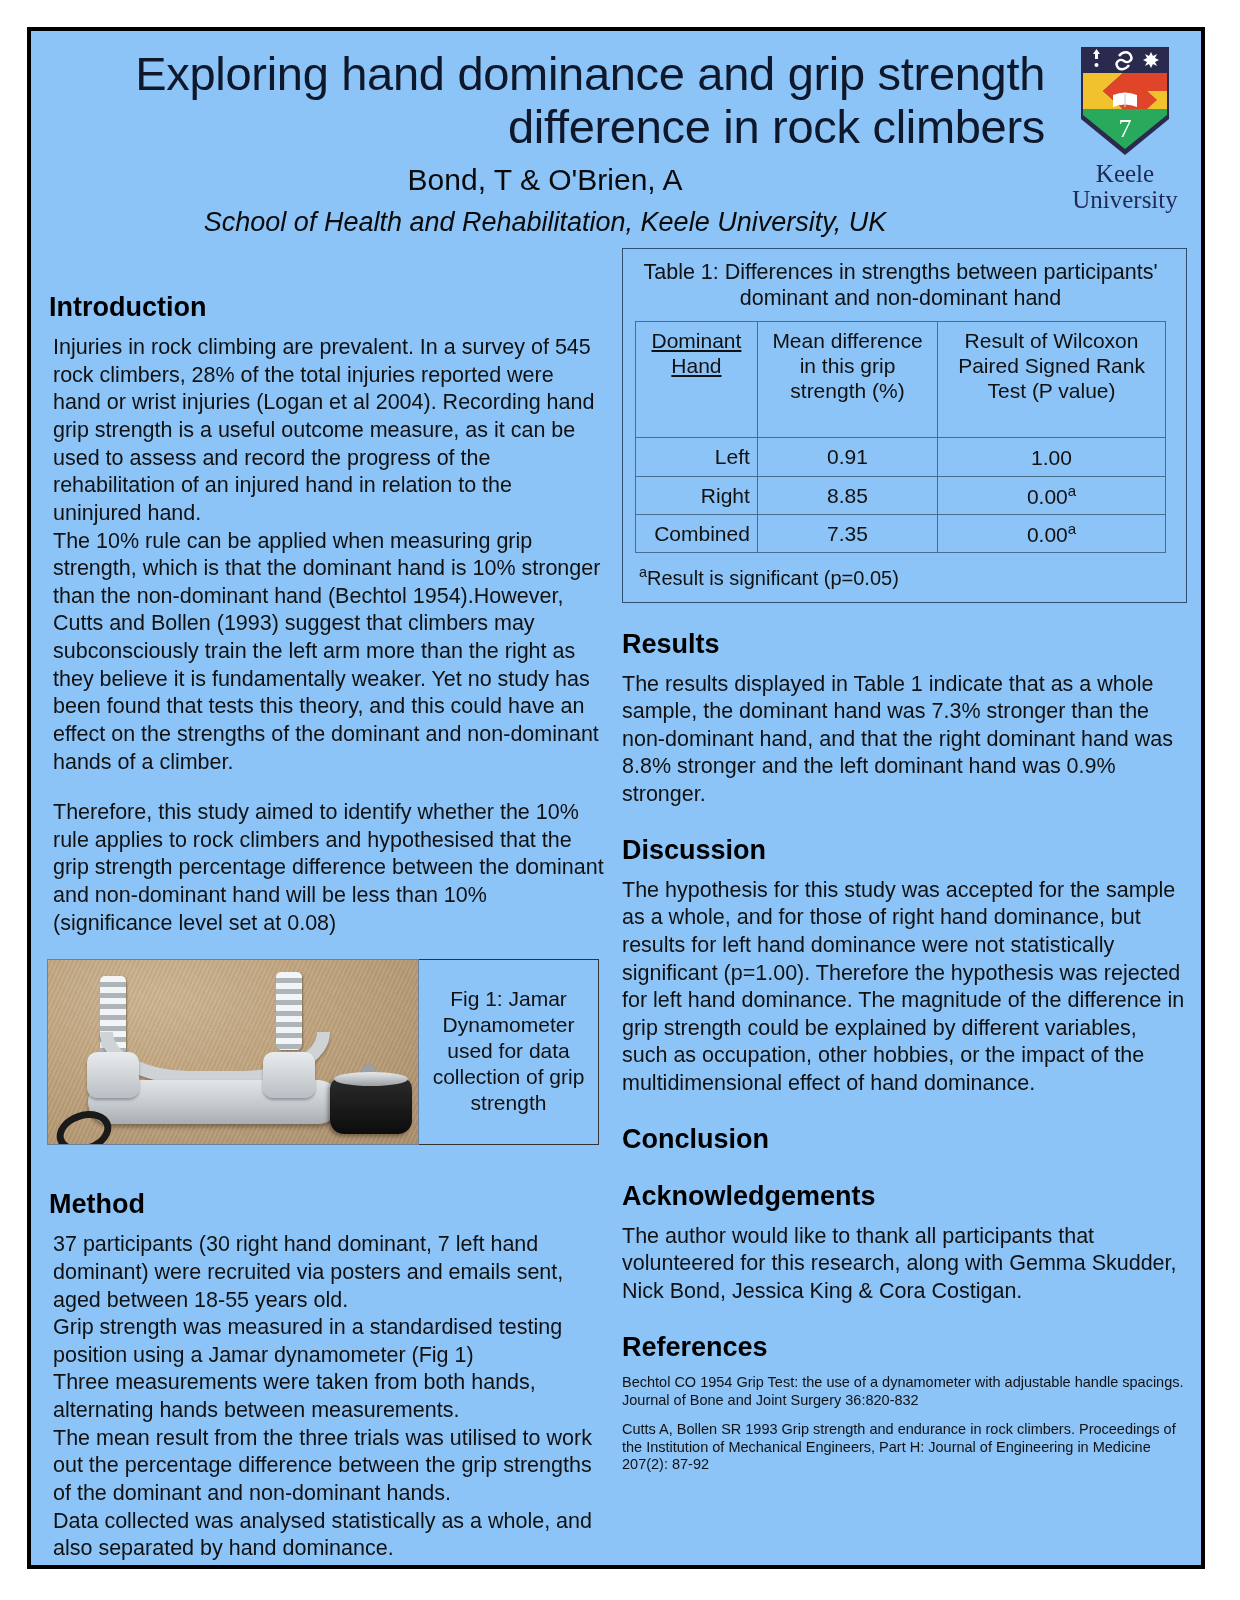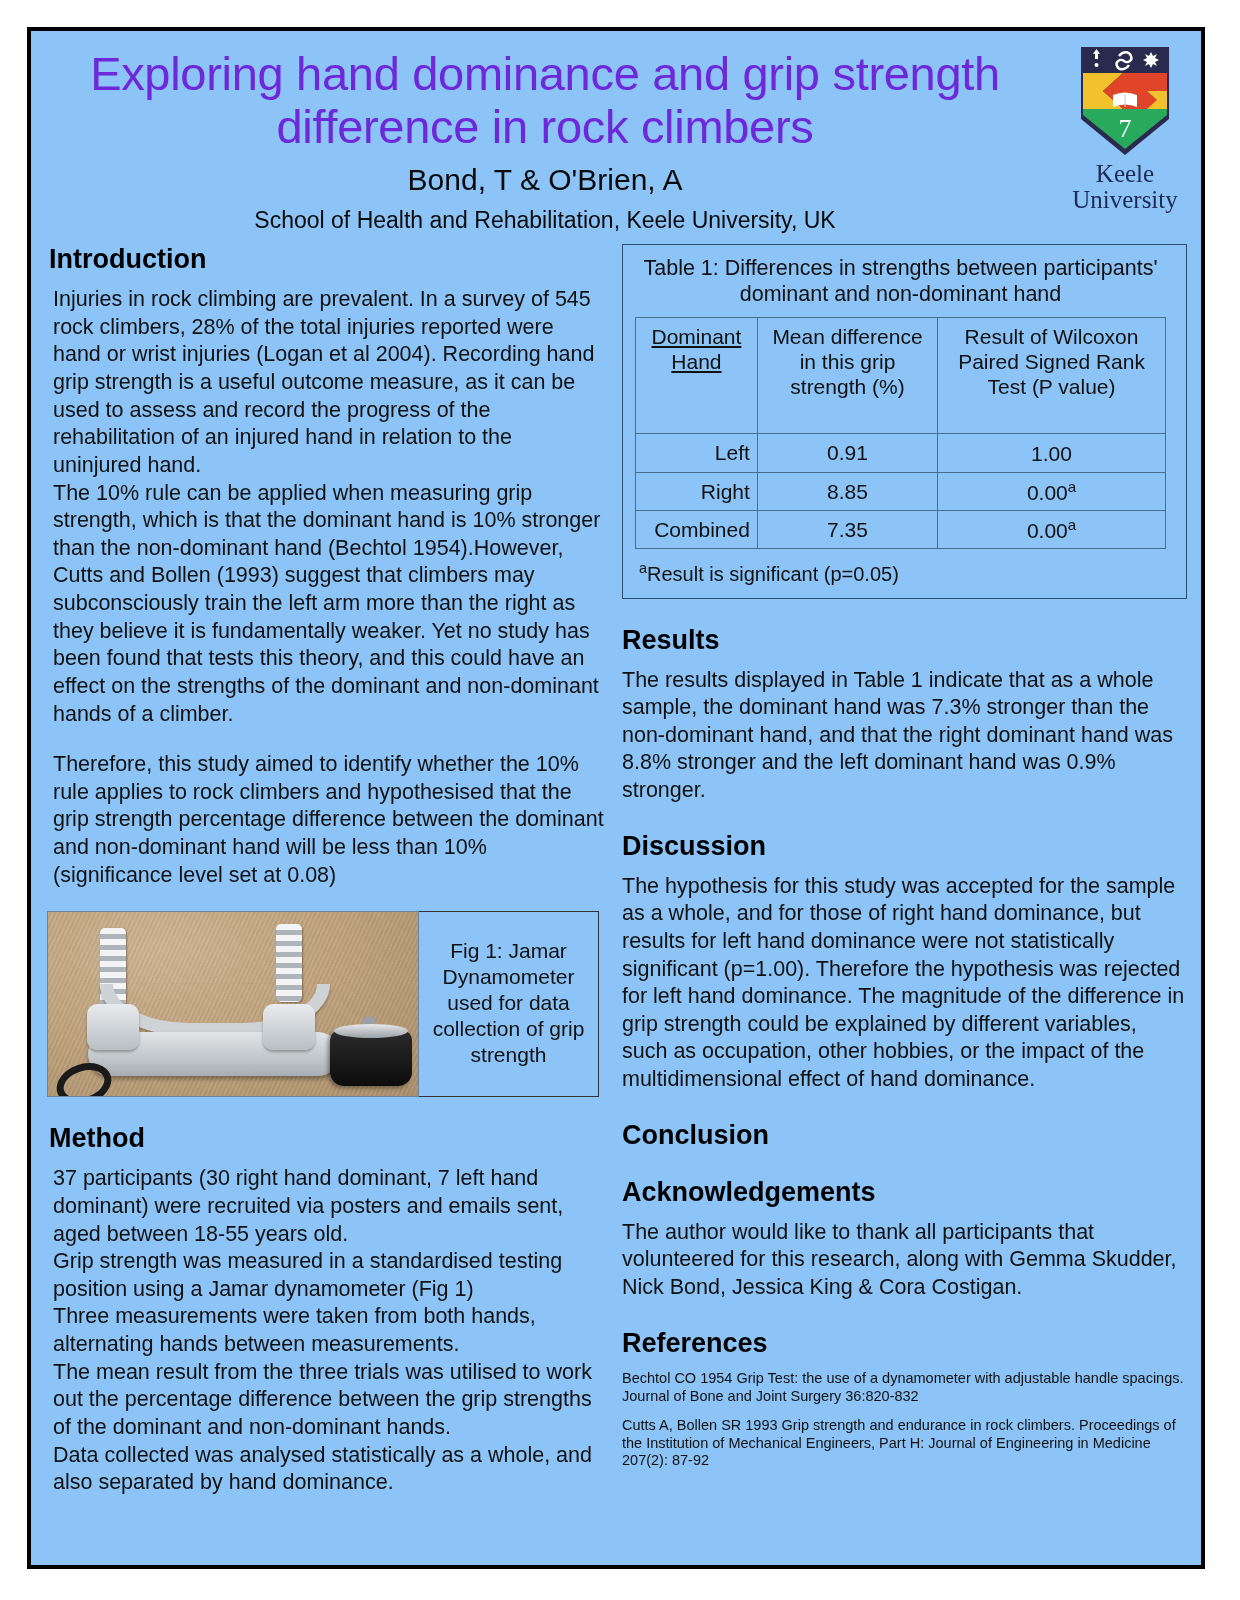--- a/index.html
+++ b/index.html
@@ -31,33 +31,34 @@
     position: relative;
     padding: 10px 14px 4px 14px;
   }
   .title-block {
     width: 1000px;
   }
   .poster-title {
     font-size: 47px;
     line-height: 1.13;
     font-weight: normal;
-    color: #6d28d9;
-    text-align: center;
+    color: #0f172a;
+    text-align: right;
     margin: 6px 0 0 0;
     letter-spacing: -0.3px;
   }
   .poster-authors {
     font-size: 30px;
     text-align: center;
     color: #0a0a0a;
     margin: 10px 0 0 0;
   }
   .poster-affil {
-    font-size: 23px;
+    font-size: 27px;
+    font-style: italic;
     text-align: center;
     color: #0a0a0a;
     margin: 10px 0 0 0;
   }
 
   
   .logo-wrap {
     position: absolute;
     right: 6px;
     top: 12px;
@@ -93,21 +94,21 @@
 
   p.body {
     font-size: 21.5px;
     line-height: 1.285;
     color: #111;
     margin: 0 0 0 0;
     text-align: left;
   }
   p.body + p.body { margin-top: 23px; }
   .col-left p.body { margin-left: 8px; }
-  .col-left h2.section { margin-left: 4px; }
+  .col-left h2.section { margin-left: 4px; margin-top: 44px; }
 
   
   .table-card {
     border: 1.5px solid #2f4f6f;
     padding: 9px 20px 12px 12px;
     box-sizing: border-box;
   }
   .table-caption {
     font-size: 21.5px;
     line-height: 1.2;

